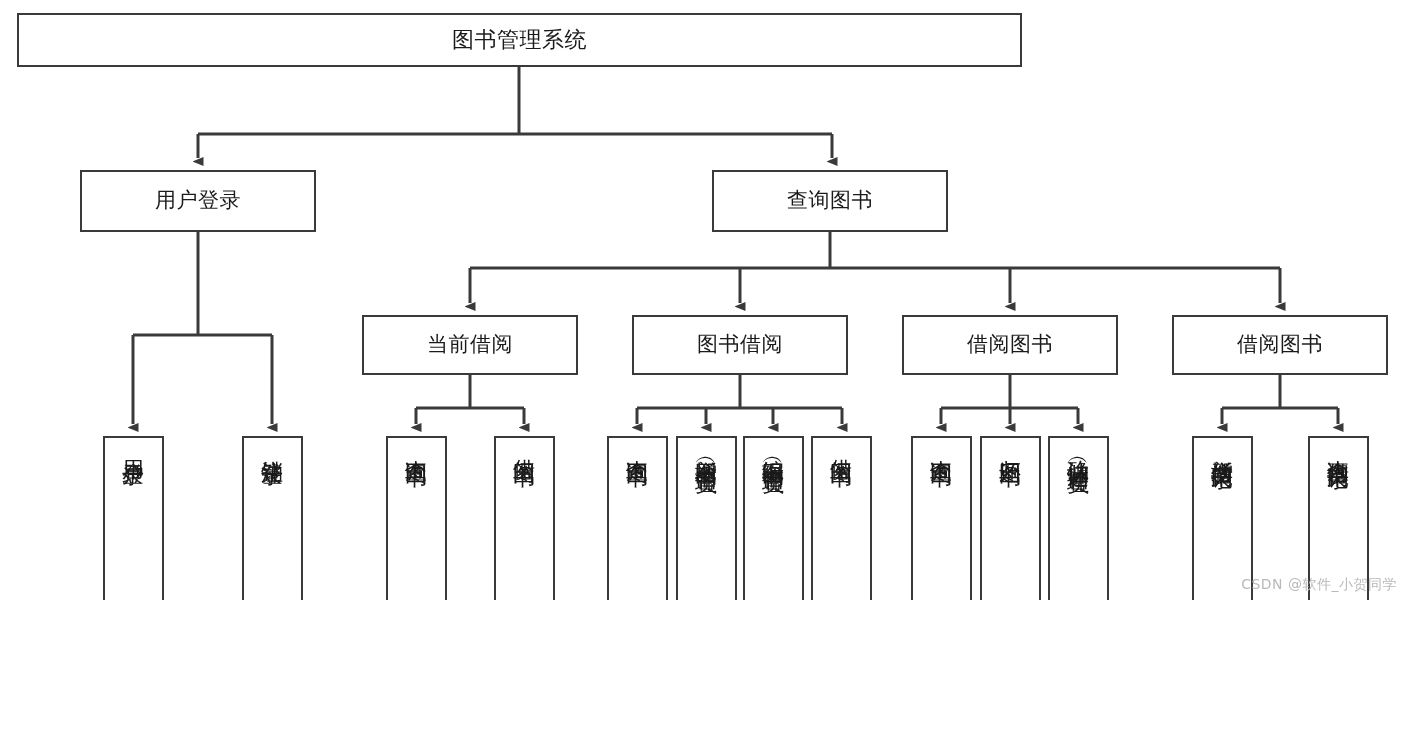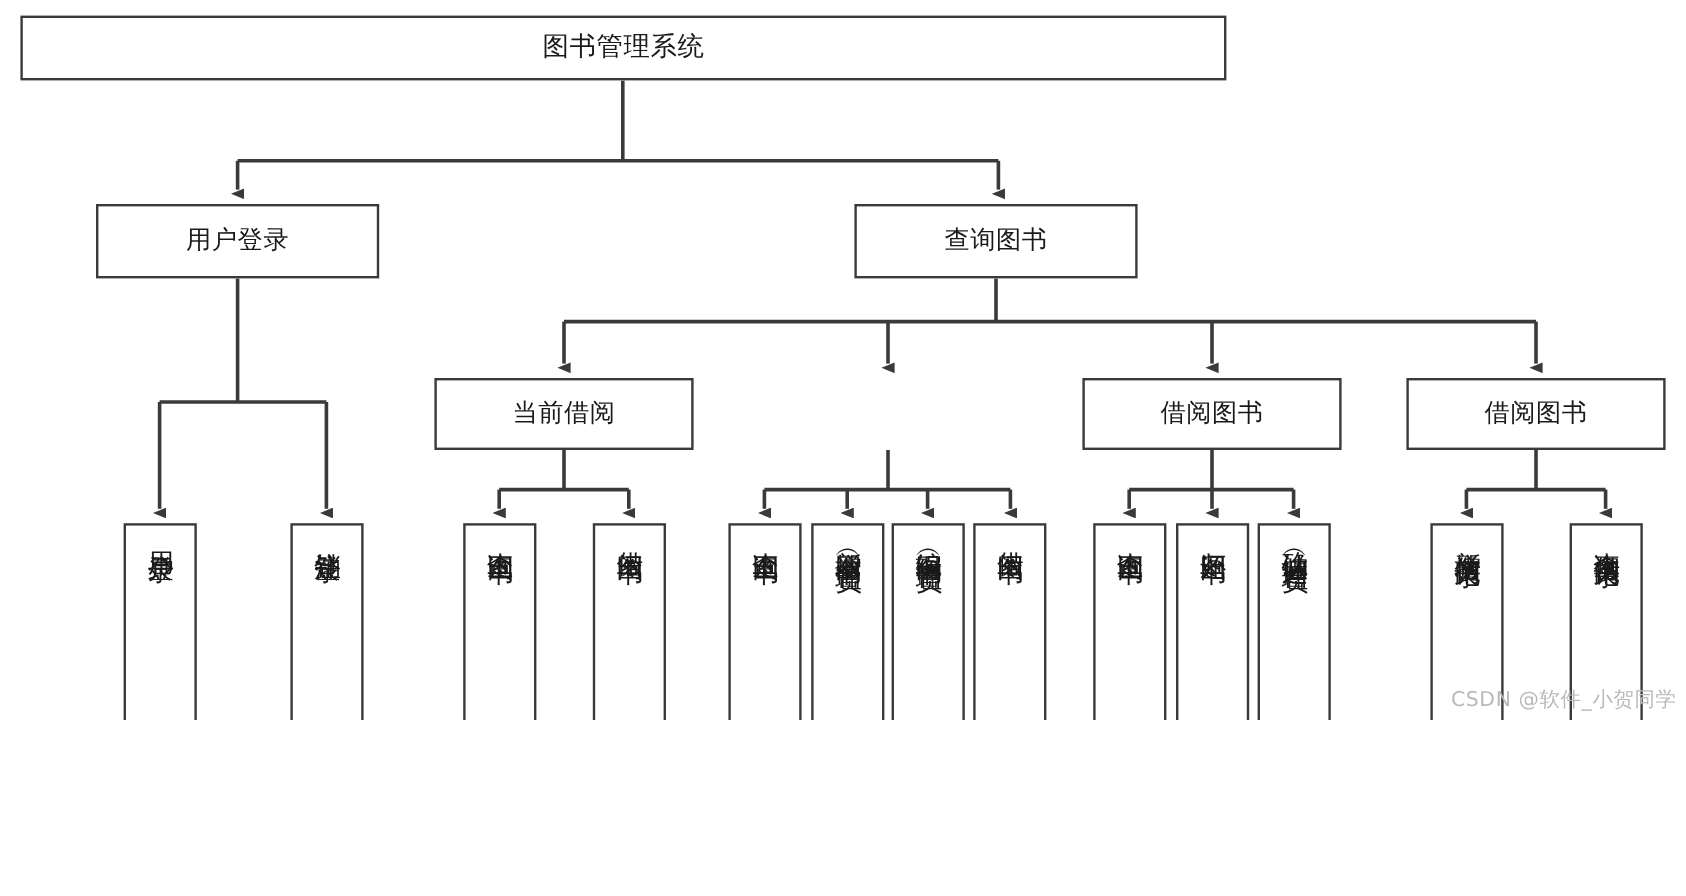--- a/index.html
+++ b/index.html
@@ -62,21 +62,21 @@
     line-height: 1.05;
     letter-spacing: 2px;
     margin: 0 auto;
     padding-top: 4px;
     max-height: 100%;
   }
   .watermark {
     position: absolute;
     right: 8px;
     bottom: 6px;
-    font-size: 17px;
+    font-size: 14px;
     color: #b9b9b9;
     letter-spacing: 0.5px;
     white-space: nowrap;
     font-family: "DejaVu Sans", "Liberation Sans", sans-serif;
   }
 </style>
 </head>
 <body>
 
 <div id="canvas">
@@ -140,20 +140,23 @@
   </div>
 
   <div class="node horiz" style="left:712px; top:170px; width:236px; height:62px;">
     <span class="label">查询图书</span>
   </div>
 
   <div class="node horiz" style="left:362px; top:315px; width:216px; height:60px;">
     <span class="label">当前借阅</span>
   </div>
 
+  <div class="node horiz" style="left:632px; top:315px; width:216px; height:60px;">
+    <span class="label">图书借阅</span>
+  </div>
 
   <div class="node horiz" style="left:902px; top:315px; width:216px; height:60px;">
     <span class="label">借阅图书</span>
   </div>
 
   <div class="node horiz" style="left:1172px; top:315px; width:216px; height:60px;">
     <span class="label">借阅图书</span>
   </div>
 
   <div class="node vert" style="left:103px; top:436px; width:61px; height:297px;">

